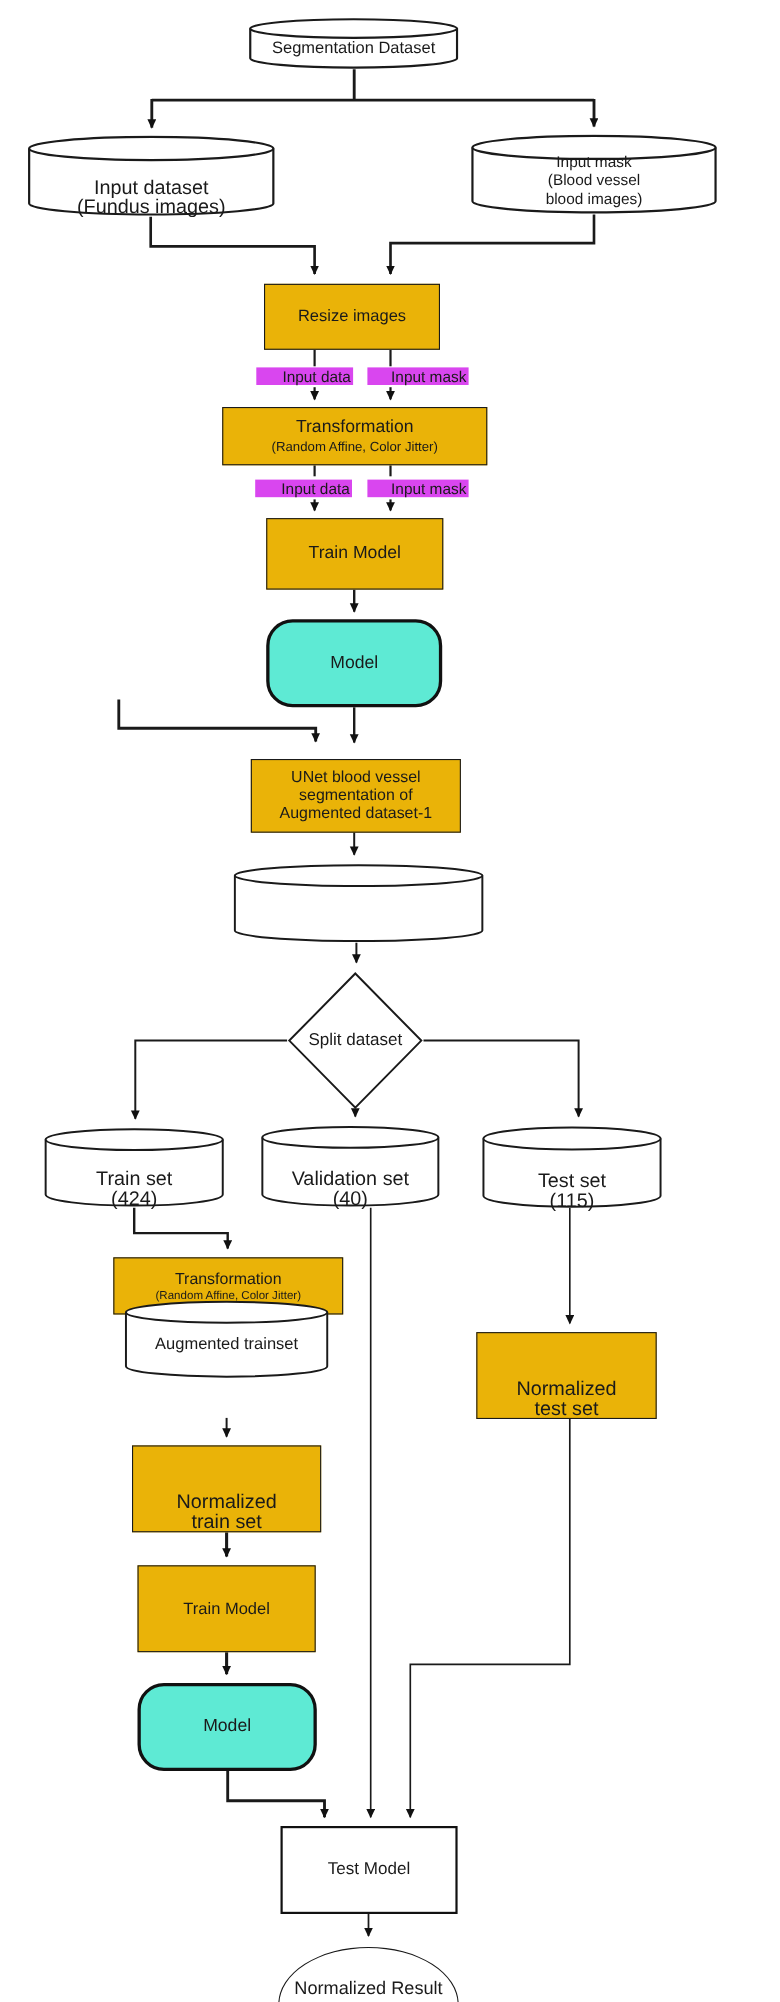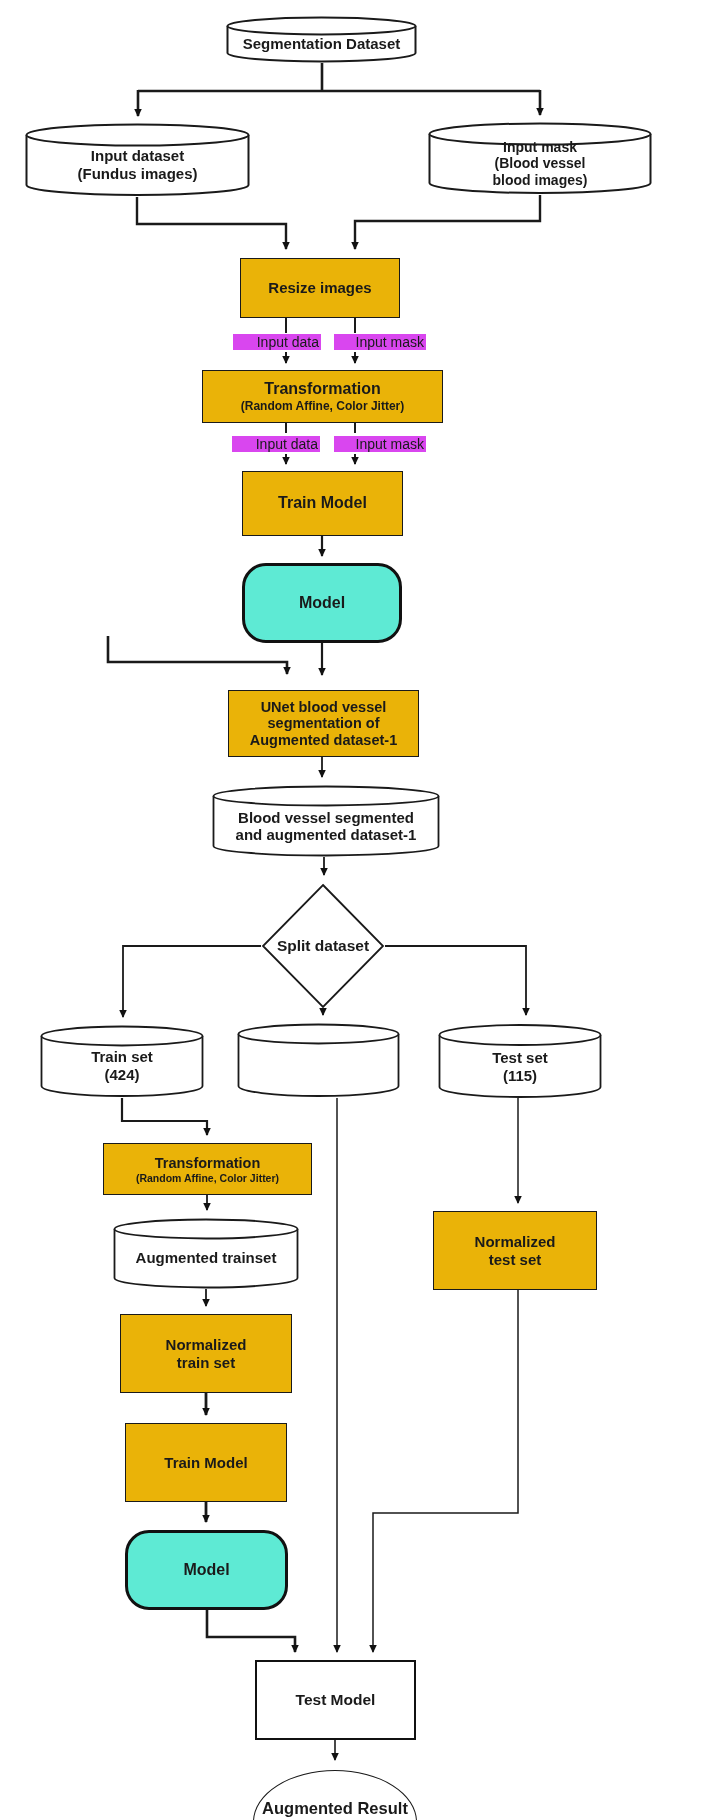--- a/index.html
+++ b/index.html
@@ -2,29 +2,29 @@
 <html><head>
 <meta charset="utf-8">
 <style>
   html,body{margin:0;padding:0;background:#fff;}
   .canvas{
     position:relative;width:709px;height:1820px;background:#ffffff;
     overflow:hidden;font-family:"Liberation Sans",sans-serif;color:#1a1a1a;
   }
   #connectors{position:absolute;left:0;top:0;z-index:0;}
   .node{position:absolute;z-index:1;display:flex;align-items:center;justify-content:center;
-        text-align:center;line-height:1.15;font-weight:bold;}
+        text-align:center;line-height:1.15;}
   .node .shape{position:absolute;left:0;top:0;}
   .node .txt{position:relative;z-index:2;width:100%;}
   .rect{background:#eab308;border:1.7px solid #1a1a1a;box-sizing:border-box;}
   .model{background:#5eead4;border:3.5px solid #111;border-radius:24px;box-sizing:border-box;}
   .thickrect{background:#fff;border:2.8px solid #111;box-sizing:border-box;}
   .terminator{background:#fff;border:1.7px solid #1a1a1a;border-radius:50%;box-sizing:border-box;
               align-items:flex-start;}
-  .fs16{font-size:16px;} .fs15{font-size:15px;} .fs15l{font-size:15px;line-height:18px;}
+  .fs16{font-size:16px;} .fs15{font-size:15px;} .fs15l{font-size:18px;line-height:18px;align-items:flex-end;}
   .fs14{font-size:14px;line-height:16.5px;}
   .sub{font-size:12px;line-height:14px;display:block;}
   .sub2{font-size:10.5px;line-height:12px;display:block;}
   .elabel{position:absolute;z-index:2;font-size:14px;background:#d946ef;text-align:right;
           padding:0 2px;white-space:nowrap;}
 </style>
 </head>
 <body>
 
 <div class="canvas">
@@ -148,24 +148,20 @@
       <span>segmentation of</span><br>
       <span>Augmented dataset-1</span>
     </div>
   </div>
 
   <div class="node fs15l" style="left:212px;top:785px;width:228px;height:72px">
     <svg class="shape" width="228" height="72" viewBox="0 0 228 72">
       <path d="M1.5 11 V61 a112.5 9.5 0 0 0 225 0 V11" fill="#fff" stroke="#1a1a1a" stroke-width="1.8"></path>
       <ellipse cx="114" cy="11" rx="112.5" ry="9.5" fill="#fff" stroke="#1a1a1a" stroke-width="1.8"></ellipse>
     </svg>
-    <div class="txt" style="padding-top:9px;line-height:17px">
-      <span>Blood vessel segmented</span><br>
-      <span>and augmented dataset-1</span>
-    </div>
   </div>
 
   <div class="node" style="left:261px;top:883px;width:124px;height:126px;font-size:15.5px">
     <svg class="shape" width="124" height="126" viewBox="0 0 124 126">
       <polygon points="62,2 122,63 62,124 2,63" fill="#fff" stroke="#1a1a1a" stroke-width="1.8"></polygon>
     </svg>
     <div class="txt"><span>Split dataset</span></div>
   </div>
 
   <div class="node fs15l" style="left:40px;top:1025px;width:164px;height:73px">
@@ -177,41 +173,45 @@
       <span>Train set</span><br>
       <span>(424)</span>
     </div>
   </div>
 
   <div class="node fs15l" style="left:237px;top:1023px;width:163px;height:75px">
     <svg class="shape" width="163" height="75" viewBox="0 0 163 75">
       <path d="M1.5 11 V63 a80 10 0 0 0 160 0 V11" fill="#fff" stroke="#1a1a1a" stroke-width="1.8"></path>
       <ellipse cx="81.5" cy="11" rx="80" ry="9.5" fill="#fff" stroke="#1a1a1a" stroke-width="1.8"></ellipse>
     </svg>
+    <div class="txt" style="padding-top:9px">
+      <span>Validation set</span><br>
+      <span>(40)</span>
+    </div>
   </div>
 
   <div class="node fs15l" style="left:438px;top:1023px;width:164px;height:77px">
     <svg class="shape" width="164" height="77" viewBox="0 0 164 77">
       <path d="M1.5 12 V64 a80.5 10 0 0 0 161 0 V12" fill="#fff" stroke="#1a1a1a" stroke-width="1.8"></path>
       <ellipse cx="82" cy="12" rx="80.5" ry="10" fill="#fff" stroke="#1a1a1a" stroke-width="1.8"></ellipse>
     </svg>
     <div class="txt" style="padding-top:10px">
       <span>Test set</span><br>
       <span>(115)</span>
     </div>
   </div>
 
   <div class="node rect" style="left:103px;top:1143px;width:209px;height:52px">
     <div class="txt">
       <span style="font-size:14.5px">Transformation</span>
       <span class="sub2">(Random Affine, Color Jitter)</span>
     </div>
   </div>
 
-  <div class="node fs15" style="left:113px;top:1218px;width:186px;height:71px">
+  <div class="node fs15" style="left:113px;top:1182px;width:186px;height:71px">
     <svg class="shape" width="186" height="71" viewBox="0 0 186 71">
       <path d="M1.5 11 V60 a91.5 9.5 0 0 0 183 0 V11" fill="#fff" stroke="#1a1a1a" stroke-width="1.8"></path>
       <ellipse cx="93" cy="11" rx="91.5" ry="9.5" fill="#fff" stroke="#1a1a1a" stroke-width="1.8"></ellipse>
     </svg>
     <div class="txt" style="padding-top:9px"><span>Augmented trainset</span></div>
   </div>
 
   <div class="node rect fs15l" style="left:120px;top:1314px;width:172px;height:79px">
     <div class="txt">
       <span>Normalized</span><br>
@@ -232,16 +232,16 @@
       <span>Normalized</span><br>
       <span>test set</span>
     </div>
   </div>
 
   <div class="node thickrect" style="left:255px;top:1660px;width:161px;height:80px;font-size:15.5px">
     <div class="txt"><span>Test Model</span></div>
   </div>
 
   <div class="node terminator" style="left:253px;top:1770px;width:164px;height:104px;font-size:16.5px">
-    <div class="txt" style="padding-top:28px"><span>Augmented Result</span></div>
+    <div class="txt" style="padding-top:28px"><span>Normalized Result</span></div>
   </div>
 
 </div>
 
 </body></html>

